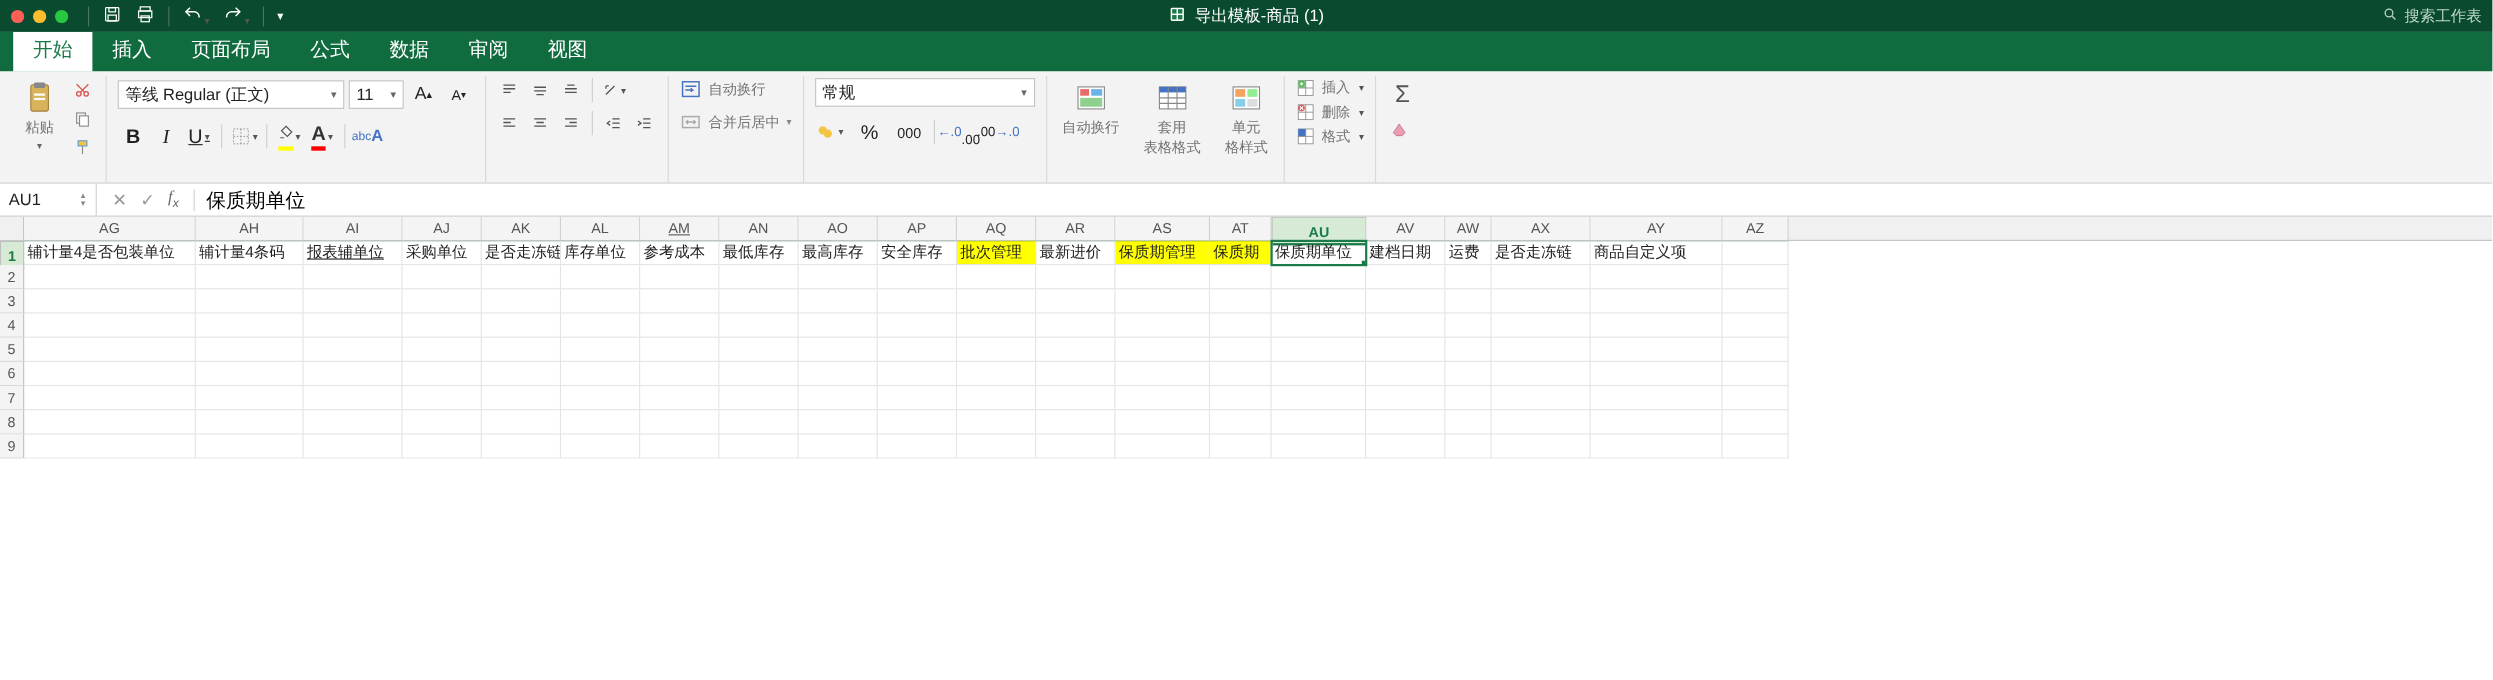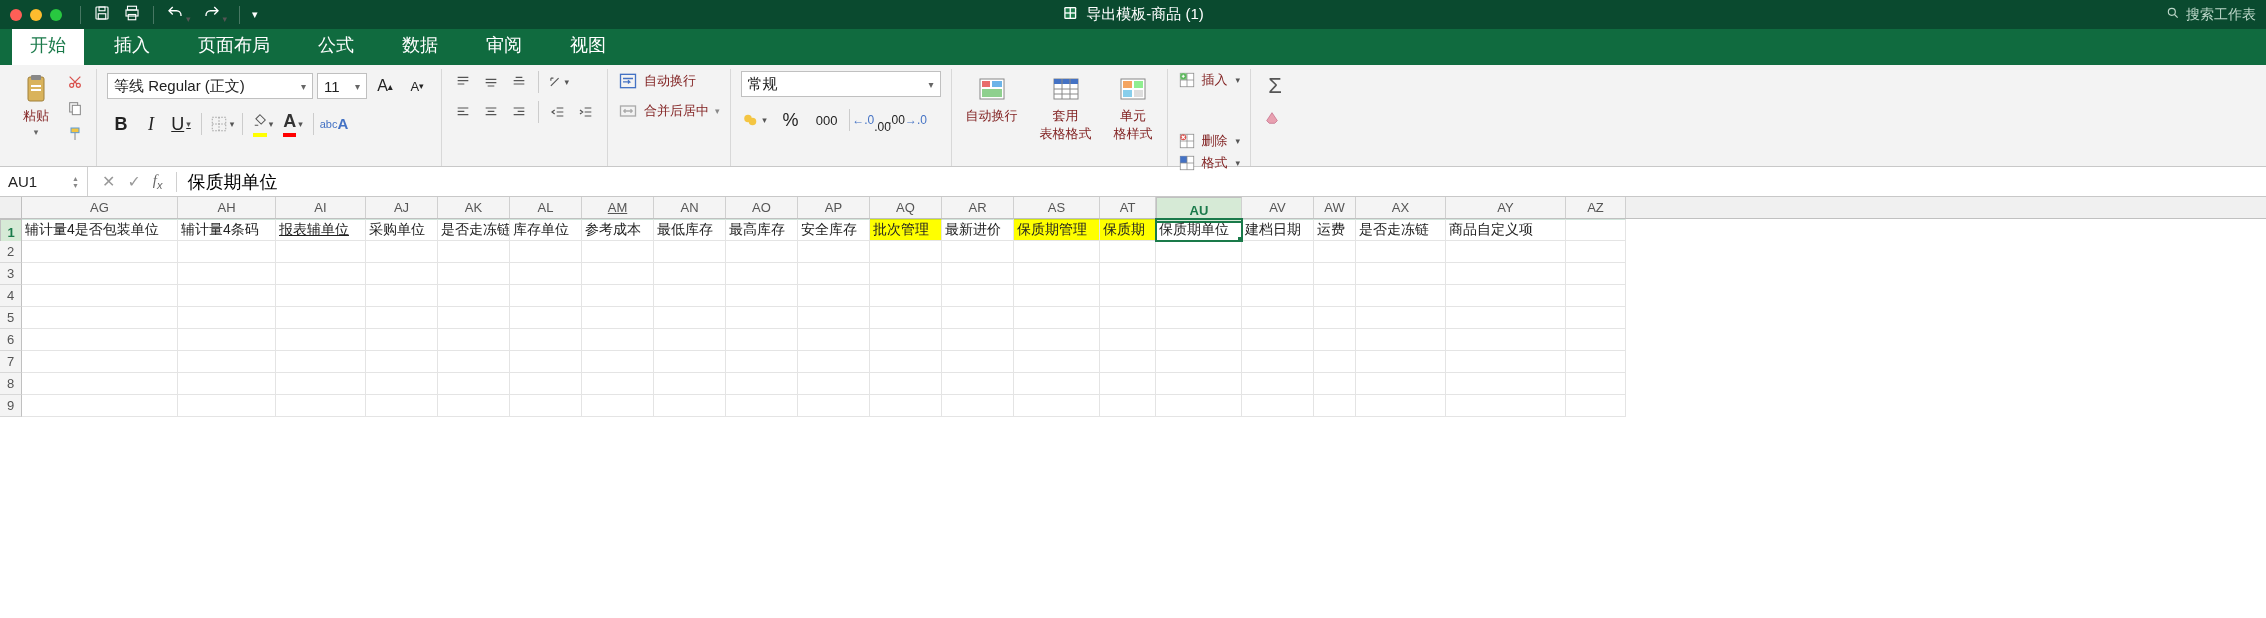--- a/index.html
+++ b/index.html
@@ -13,21 +13,21 @@
   .dot.yellow { background: #febc2e; }
   .dot.green { background: #28c840; }
   .qat { display: flex; align-items: center; gap: 12px; margin-left: 18px; }
   .qat .sep { width: 1px; height: 18px; background: rgba(255,255,255,0.25); }
   .qat svg { width: 18px; height: 18px; }
   .title-wrap { position: absolute; left: 50%; transform: translateX(-50%); display: flex; align-items: center; gap: 8px; font-size: 15px; }
   .searchbox { margin-left: auto; margin-right: 10px; display: flex; align-items: center; gap: 6px; color: #bcd6c8; font-size: 14px; }
   .searchbox svg { width: 14px; height: 14px; }
 
   
-  .tabsrow { height: 36px; background: #106b3f; display: flex; align-items: flex-end; padding-left: 12px; gap: 12px; }
+  .tabsrow { height: 36px; background: #106b3f; display: flex; align-items: flex-end; padding-left: 12px; gap: 0; }
   .tab { padding: 8px 18px; color: #fff; font-size: 18px; cursor: pointer; }
   .tab.active { background: #fff; color: #1a7a4a; border-radius: 2px 2px 0 0; font-weight: 500; }
 
   
   .ribbon { height: 102px; background: #f3f3f3; border-bottom: 1px solid #c8c8c8; display: flex; padding: 4px 6px 0 6px; }
   .group { display: flex; flex-direction: column; border-right: 1px solid #d8d8d8; padding: 2px 10px; position: relative; }
   .group:last-child { border-right: none; }
   .group-body { display: flex; align-items: flex-start; gap: 8px; flex: 1; }
   .col { display: flex; flex-direction: column; gap: 4px; align-items: center; }
   .row { display: flex; align-items: center; gap: 4px; }
@@ -35,21 +35,21 @@
   .bigbtn svg { width: 32px; height: 32px; }
   .smallbtn { width: 22px; height: 22px; display: flex; align-items: center; justify-content: center; cursor: pointer; border-radius: 2px; }
   .smallbtn svg { width: 16px; height: 16px; }
   .sel { background: #fff; border: 1px solid #c0c0c0; height: 26px; display: flex; align-items: center; padding: 0 6px; font-size: 15px; }
   .sel .caret { margin-left: auto; }
   .fmtbtn { width: 28px; height: 30px; display: flex; align-items: center; justify-content: center; cursor: pointer; font-size: 18px; }
   .fmtbtn.bold { font-weight: bold; }
   .fmtbtn.italic { font-style: italic; font-family: Georgia, serif; }
   .fmtbtn.underline { text-decoration: underline; }
   .underline-bar { border-bottom: 4px solid; padding-bottom: 1px; }
-  .ribbon-label { font-size: 13px; color: #7f1d1d; }
+  .ribbon-label { font-size: 13px; color: #737373; }
   .caret-sm::after { content: "▾"; font-size: 9px; color: #555; margin-left: 2px; }
   .gray { color: #888; }
 
   
   .fbar { height: 30px; border-bottom: 1px solid #c8c8c8; display: flex; align-items: center; background: #fff; }
   .namebox { width: 88px; height: 100%; border-right: 1px solid #d0d0d0; display: flex; align-items: center; padding: 0 8px; font-size: 15px; }
   .namebox .spin { margin-left: auto; display: flex; flex-direction: column; }
   .namebox .spin span { font-size: 7px; color: #888; line-height: 7px; }
   .fbar .btns { display: flex; align-items: center; gap: 12px; padding: 0 14px; color: #999; }
   .fbar .fx { font-style: italic; font-family: Georgia, serif; color: #666; font-size: 15px; }
@@ -352,21 +352,21 @@
       <div class="row caret-sm" style="gap:6px;">
         <svg width="18" height="18" viewBox="0 0 24 24">
             <rect x="3" y="3" width="18" height="18" fill="#fff" stroke="#888"></rect>
             <rect x="3" y="3" width="9" height="9" fill="#8ed08e"></rect>
             <path d="M12 3v18M3 12h18" stroke="#888"></path>
             <circle cx="7" cy="7" r="4" fill="#5cb85c"></circle>
             <path d="M7 5v4M5 7h4" stroke="#fff" stroke-width="1.5"></path>
           </svg>
         <span class="ribbon-label">插入</span>
       </div>
-      <div class="row caret-sm" style="gap:6px;margin-top:39px;">
+      <div class="row caret-sm" style="gap:6px;">
         <svg width="18" height="18" viewBox="0 0 24 24">
             <rect x="3" y="3" width="18" height="18" fill="#fff" stroke="#888"></rect>
             <path d="M12 3v18M3 12h18" stroke="#888"></path>
             <circle cx="7" cy="7" r="4" fill="#d9534f"></circle>
             <path d="M5 5l4 4M9 5l-4 4" stroke="#fff" stroke-width="1.5"></path>
           </svg>
         <span class="ribbon-label">删除</span>
       </div>
       <div class="row caret-sm" style="gap:6px;">
         <svg width="18" height="18" viewBox="0 0 24 24">

